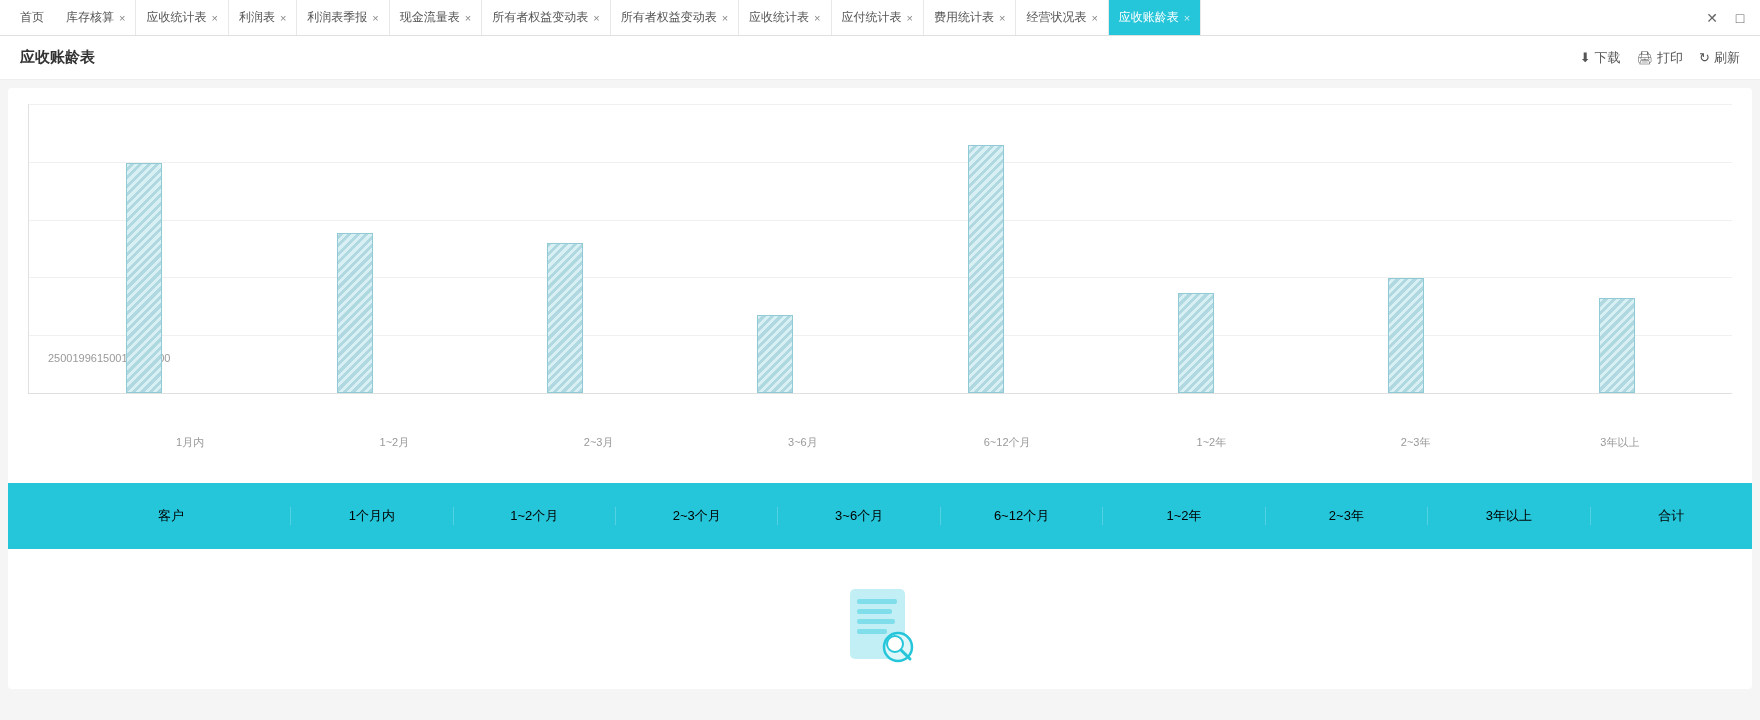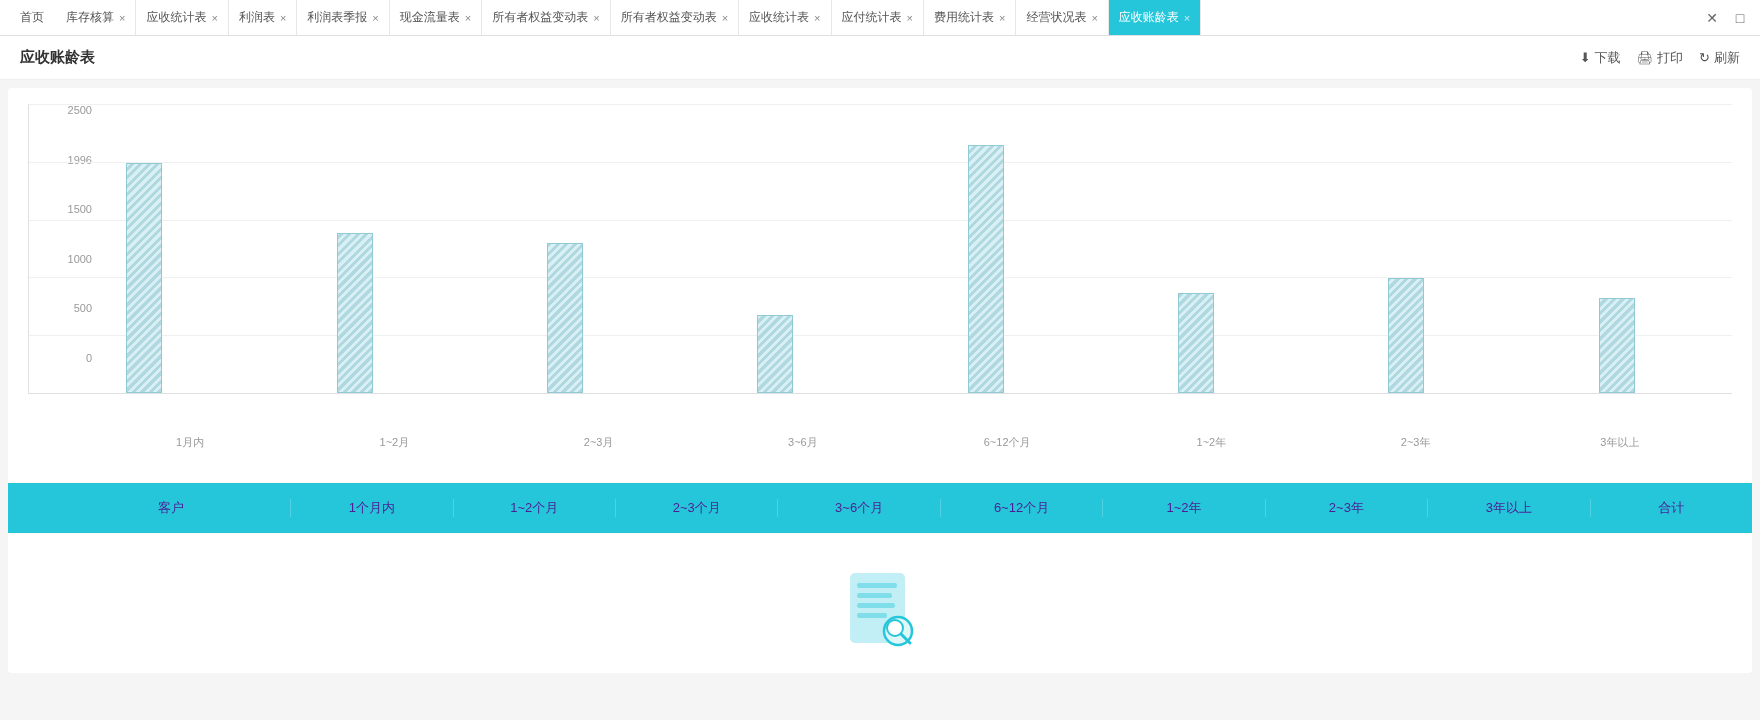--- a/index.html
+++ b/index.html
@@ -108,21 +108,21 @@
       position: relative;
     }
 
     .y-axis {
       position: absolute;
       left: 20px;
       top: 0;
       bottom: 30px;
       width: 50px;
       display: flex;
-      flex-direction: column;
+      flex-direction: row;
       justify-content: space-between;
       align-items: flex-end;
       padding-right: 6px;
     }
     .y-label {
       font-size: 11px;
       color: #999;
     }
 
     .chart-bars-area {
@@ -185,22 +185,22 @@
       font-size: 11px;
       color: #999;
       text-align: center;
       flex: 1;
     }
 
     
     .table-header {
       display: flex;
       background: #26c6da;
-      color: #4c1d95;
-      height: 50px;
+      color: #000000;
+      height: 66px;
       align-items: center;
       padding-left: 44px;
     }
     .th-cell {
       flex: 1;
       text-align: center;
       font-size: 13px;
       padding: 0 4px;
       border-right: 1px solid rgba(255,255,255,0.2);
     }

